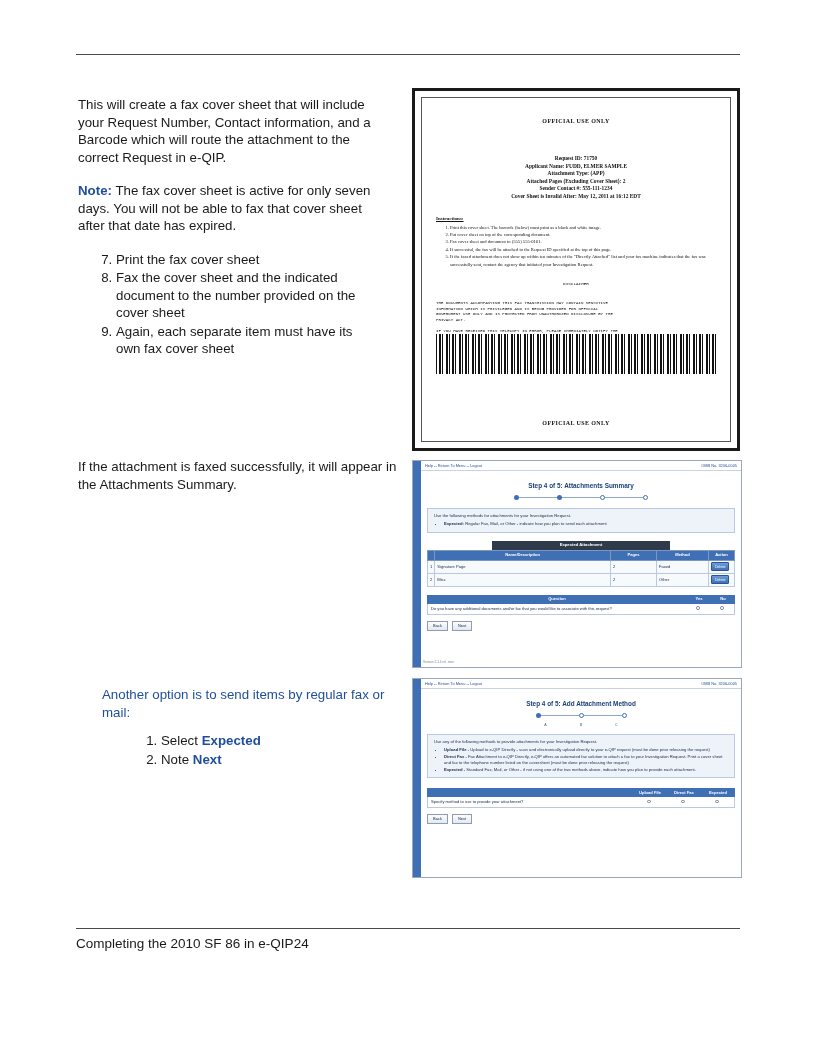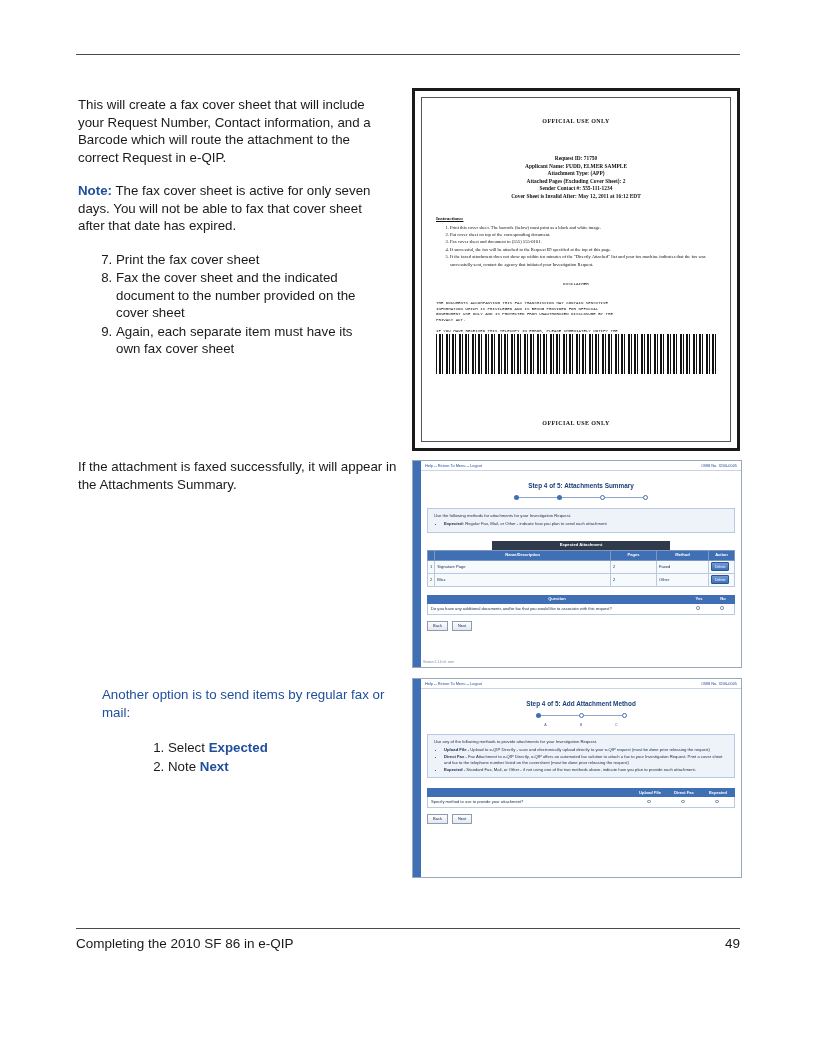--- a/index.html
+++ b/index.html
@@ -36,21 +36,20 @@
     height: 1px;
     background: #4a4a4a;
   }
 
   .footer {
     position: absolute;
     left: 76px;
     top: 936px;
     width: 664px;
     display: flex;
-    justify-content: space-between;
     font-size: 13.5px;
     color: #1a1a1a;
   }
 
   
   .col-left {
     position: absolute;
     left: 78px;
     top: 88px;
     width: 300px;
@@ -96,21 +95,21 @@
     line-height: 17.5px;
     font-weight: normal;
     color: #1f4e9c;
     margin-top: 8px;
   }
 
   ol.steps2 {
     position: absolute;
     left: 122px;
     top: 730px;
-    margin: 8px;
+    margin: 1px;
     padding-left: 38px;
     font-size: 13.3px;
     line-height: 19px;
   }
   .kw { color: #1f4e9c; font-weight: bold; }
 
   
   .fax-frame {
     position: absolute;
     left: 412px;
@@ -560,16 +559,16 @@
       <div class="btn-row">
         <span class="btn">Back</span>
         <span class="btn">Next</span>
       </div>
     </div>
   </div>
 
   <div class="rule-bottom"></div>
   <div class="footer">
     <span>Completing the 2010 SF 86 in e-QIP</span>
-    <span>49</span>
+    <span>24</span>
   </div>
 
 </div>
 
 </body></html>

